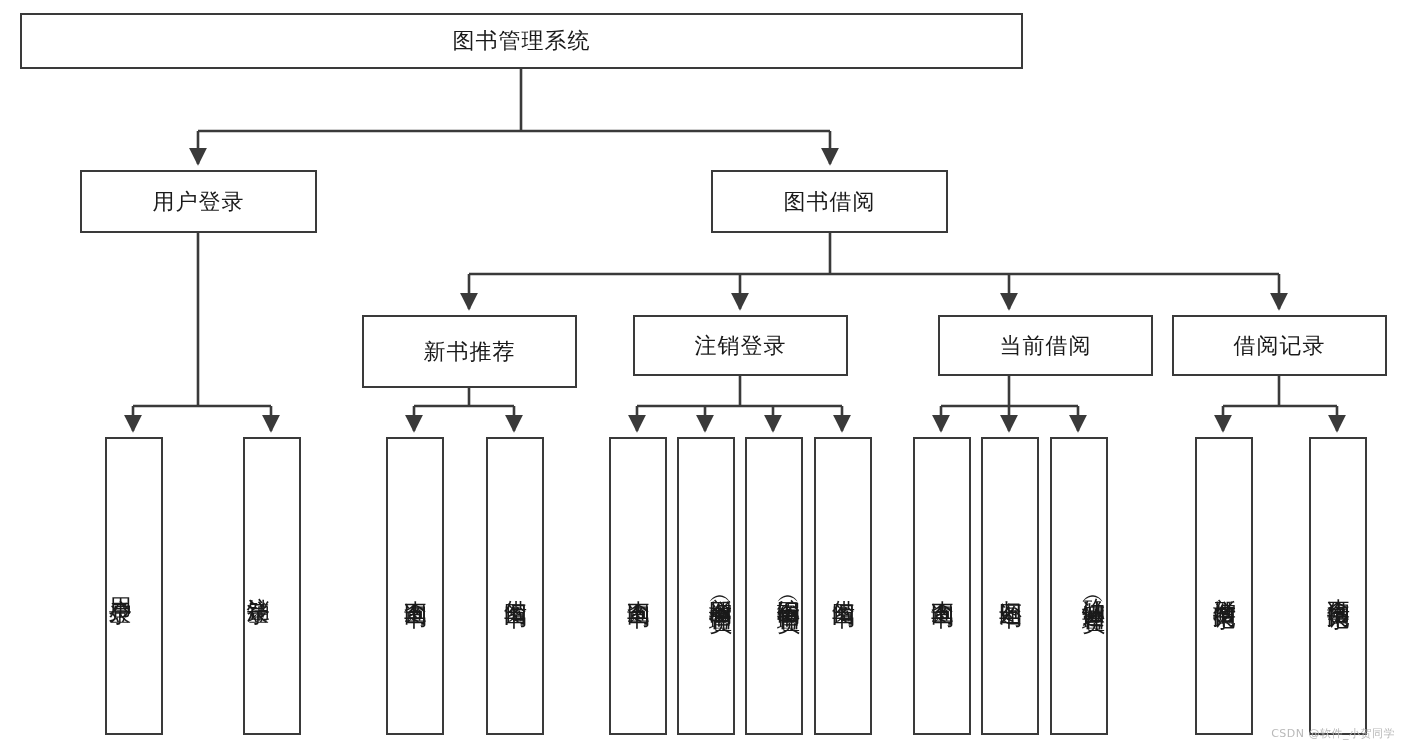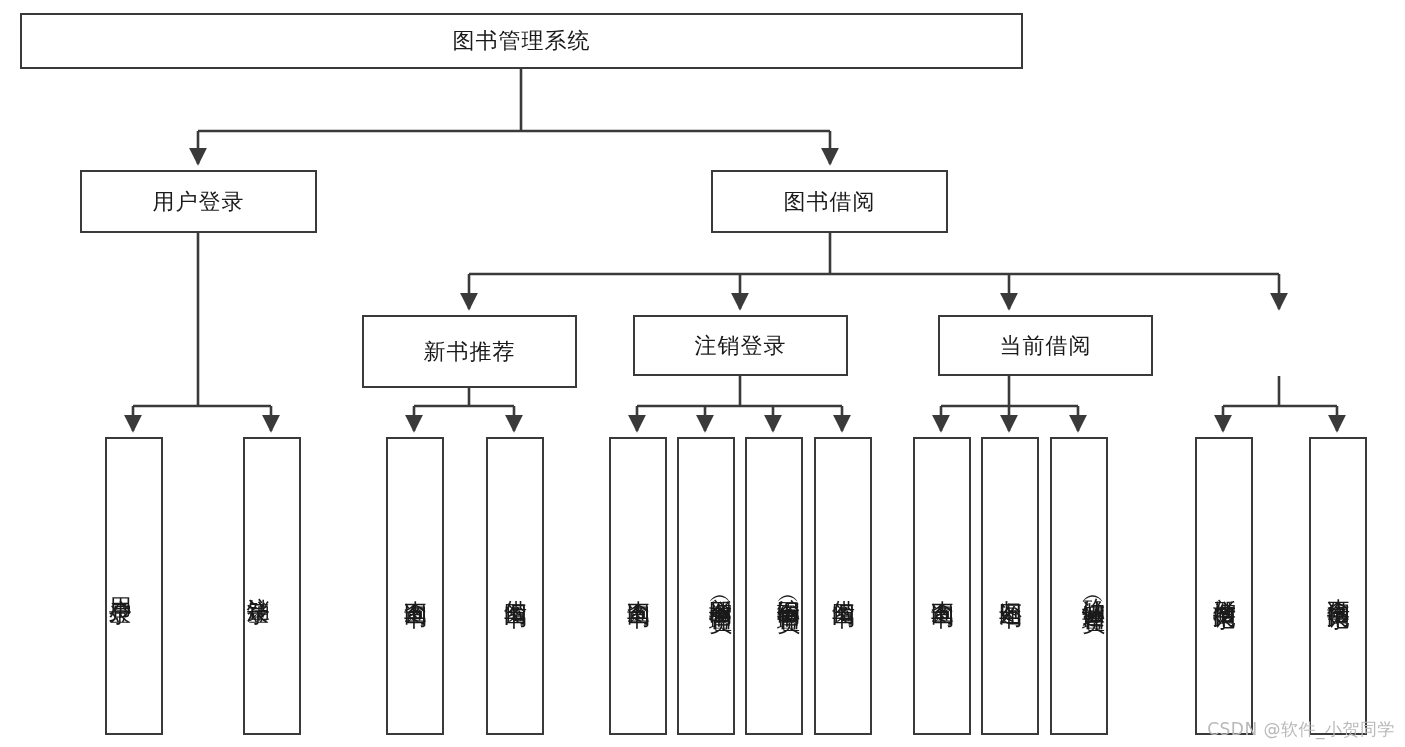--- a/index.html
+++ b/index.html
@@ -60,21 +60,21 @@
     padding-bottom: 6px;
   }
   .node-label {
     display: block;
     white-space: nowrap;
   }
   #watermark {
     position: absolute;
     right: 10px;
     bottom: 6px;
-    font-size: 17px;
+    font-size: 11px;
     color: #b9b9b9;
     letter-spacing: 0.5px;
     white-space: nowrap;
     pointer-events: none;
   }
 </style>
 </head>
 <body>
 
 <div id="diagram-root">
@@ -142,20 +142,23 @@
 
   <div class="node-box horizontal" style="left:362px; top:315px; width:215px; height:73px;">
     <span class="node-label">新书推荐</span>
   </div>
   <div class="node-box horizontal" style="left:633px; top:315px; width:215px; height:61px;">
     <span class="node-label">注销登录</span>
   </div>
   <div class="node-box horizontal" style="left:902px; top:315px; width:215px; height:61px;margin-left:36px;">
     <span class="node-label">当前借阅</span>
   </div>
+  <div class="node-box horizontal" style="left:1172px; top:315px; width:215px; height:61px;">
+    <span class="node-label">借阅记录</span>
+  </div>
 
   <div class="node-box vertical v-bottom" style="left:105px; top:437px; width:58px; height:298px;">
     <span class="node-label">用户登录</span>
   </div>
   <div class="node-box vertical v-bottom" style="left:243px; top:437px; width:58px; height:298px;">
     <span class="node-label">注销登录</span>
   </div>
 
   <div class="node-box vertical v-center" style="left:386px; top:437px; width:58px; height:298px;">
     <span class="node-label">查询图书</span>

